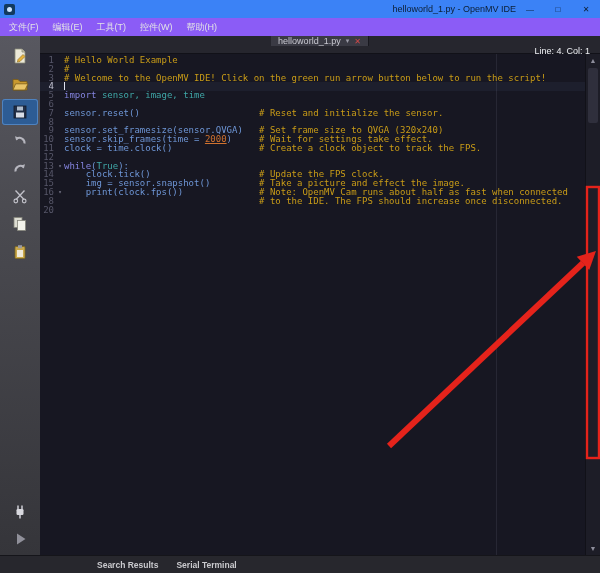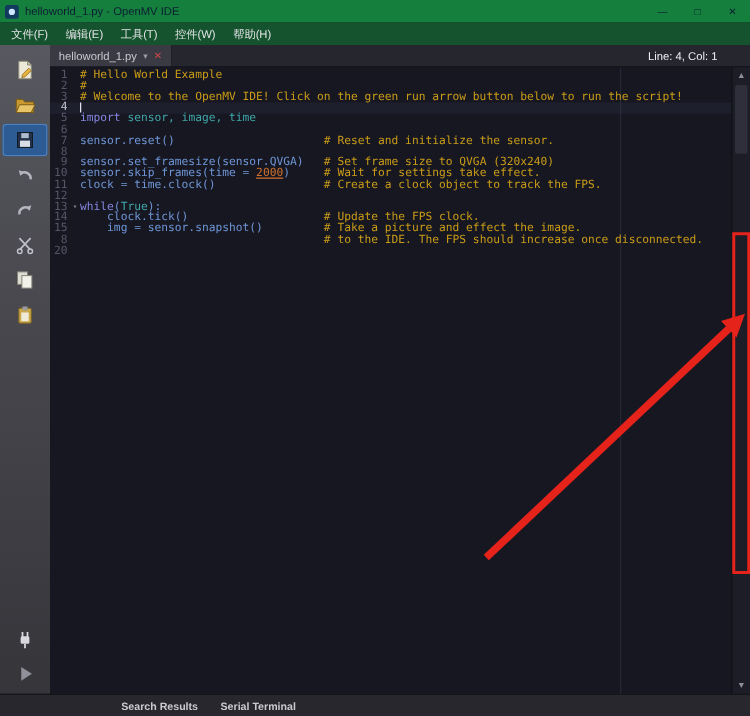--- a/index.html
+++ b/index.html
@@ -1,50 +1,50 @@
 <!DOCTYPE html>
 <html><head>
 <meta charset="utf-8">
 <style>
   html,body{margin:0;padding:0;}
   body{width:600px;height:573px;position:relative;overflow:hidden;background:#171722;
        font-family:"Liberation Sans","DejaVu Sans",sans-serif;-webkit-font-smoothing:antialiased;}
   .window{position:absolute;inset:0;}
 
   
-  .titlebar{position:absolute;top:0;left:0;right:0;height:18px;background:#15803d;
-            display:flex;align-items:center;font-size:9px;color:#0c1e33;}
+  .titlebar{position:absolute;top:0;left:0;right:0;height:18px;background:#3b82f6;
+            display:flex;align-items:center;font-size:9px;color:#0c1e33;text-align:right;}
   .app-icon{width:11px;height:11px;margin:0 5px 0 4px;background:#123a5e;border-radius:2px;
             position:relative;flex:none;}
   .app-icon:before{content:"";position:absolute;left:3px;top:3px;width:5px;height:5px;border-radius:50%;background:#cfe6ff;}
   .title-text{flex:1;white-space:nowrap;overflow:hidden;}
   .win-btn{width:28px;height:18px;display:flex;align-items:center;justify-content:center;
            font-size:8px;color:#0c1e33;cursor:default;}
 
   
-  .menubar{position:absolute;top:18px;left:0;right:0;height:18px;background:#14532d;
+  .menubar{position:absolute;top:18px;left:0;right:0;height:18px;background:#8b5cf6;
            display:flex;align-items:center;font-size:9px;color:#e2e2e6;padding-left:2px;}
   .menu-item{padding:0 7px;line-height:18px;}
 
   
   .sidebar{position:absolute;top:36px;left:0;width:40px;bottom:18px;
            background:linear-gradient(180deg,#585860 0%,#4a4a50 35%,#35353a 100%);}
   .sb-top{position:absolute;top:6px;left:0;right:0;display:flex;flex-direction:column;align-items:center;}
   .sb-bottom{position:absolute;bottom:2px;left:0;right:0;display:flex;flex-direction:column;align-items:center;}
   .sb-icon{width:36px;height:26px;margin:1px 0;display:flex;align-items:center;justify-content:center;border-radius:3px;}
   .sb-icon.active{background:#2d5c94;box-shadow:inset 0 0 0 1px #4f83c0;}
 
   
   .tabbar{position:absolute;top:36px;left:40px;right:0;height:18px;background:#26262e;
-          display:flex;align-items:center;font-size:9px;color:#c8c8d0;border-bottom:1px solid #111118;box-sizing:border-box;}
+          display:flex;align-items:center;font-size:9px;color:#c8c8d0;border-bottom:1px solid #111118;box-sizing:border-box;flex-direction:column;}
   .tab{height:100%;display:flex;align-items:center;gap:5px;padding:0 7px;background:#3a3a44;
        border-right:1px solid #18181f;}
   .tab-drop{font-size:7px;color:#9a9aa6;}
   .tab-close{color:#d04848;font-size:8px;font-weight:bold;}
-  .cursor-status{margin-left:auto;padding-right:26px;color:#eef0f4;font-size:9px;}
+  .cursor-status{margin-left:auto;padding-right:10px;color:#eef0f4;font-size:9px;}
 
   
   .editor{position:absolute;top:54px;left:40px;right:15px;bottom:18px;background:#171722;
           font-family:"DejaVu Sans Mono","Liberation Mono",monospace;font-size:9px;line-height:8.8px;overflow:hidden;}
   .col-guide{position:absolute;top:0;bottom:0;left:456px;width:1px;background:#272734;}
   .code-area{position:relative;padding-top:2px;}
   .line{display:flex;height:8.8px;white-space:pre;}
   .line.current{background:rgba(120,140,200,0.07);}
   .ln{width:14px;flex:none;text-align:right;color:#565668;padding-right:2px;}
   .line.current .ln{color:#c2c2d2;}
@@ -190,20 +190,21 @@
         <div class="line"><span class="ln">6</span><span class="fold"></span><span class="codetext"></span></div>
         <div class="line"><span class="ln">7</span><span class="fold"></span><span class="codetext"><span class="c-id">sensor.reset()                      </span><span class="c-cm"># Reset and initialize the sensor.</span></span></div>
         <div class="line"><span class="ln">8</span><span class="fold"></span></div>
         <div class="line"><span class="ln">9</span><span class="fold"></span><span class="codetext"><span class="c-id">sensor.set_framesize(sensor.QVGA)   </span><span class="c-cm"># Set frame size to QVGA (320x240)</span></span></div>
         <div class="line"><span class="ln">10</span><span class="fold"></span><span class="codetext"><span class="c-id">sensor.skip_frames(time = </span><span class="c-nm">2000</span><span class="c-id">)     </span><span class="c-cm"># Wait for settings take effect.</span></span></div>
         <div class="line"><span class="ln">11</span><span class="fold"></span><span class="codetext"><span class="c-id">clock = time.clock()                </span><span class="c-cm"># Create a clock object to track the FPS.</span></span></div>
         <div class="line"><span class="ln">12</span><span class="fold"></span><span class="codetext"></span></div>
         <div class="line"><span class="ln">13</span><span class="fold">▾</span><span class="codetext"><span class="c-kw">while</span><span class="c-id">(</span><span class="c-ct">True</span><span class="c-id">):</span></span></div>
         <div class="line"><span class="ln">14</span><span class="fold"></span><span class="codetext"><span class="c-id">    clock.tick()                    </span><span class="c-cm"># Update the FPS clock.</span></span></div>
         <div class="line"><span class="ln">15</span><span class="fold"></span><span class="codetext"><span class="c-id">    img = sensor.snapshot()         </span><span class="c-cm"># Take a picture and effect the image.</span></span></div>
+        <div class="line"><span class="ln">16</span><span class="fold">▾</span><span class="codetext"><span class="c-id">    print(clock.fps())              </span><span class="c-cm"># Note: OpenMV Cam runs about half as fast when connected</span></span></div>
         <div class="line"><span class="ln">8</span><span class="fold"></span><span class="codetext"><span class="c-id">                                    </span><span class="c-cm"># to the IDE. The FPS should increase once disconnected.</span></span></div>
         <div class="line"><span class="ln">20</span><span class="fold"></span><span class="codetext"></span></div>
       </div>
   </div>
 
   <div class="vscroll">
     <div class="scroll-btn up">▲</div>
     <div class="scroll-thumb"></div>
     <div class="scroll-btn down">▼</div>
   </div>

